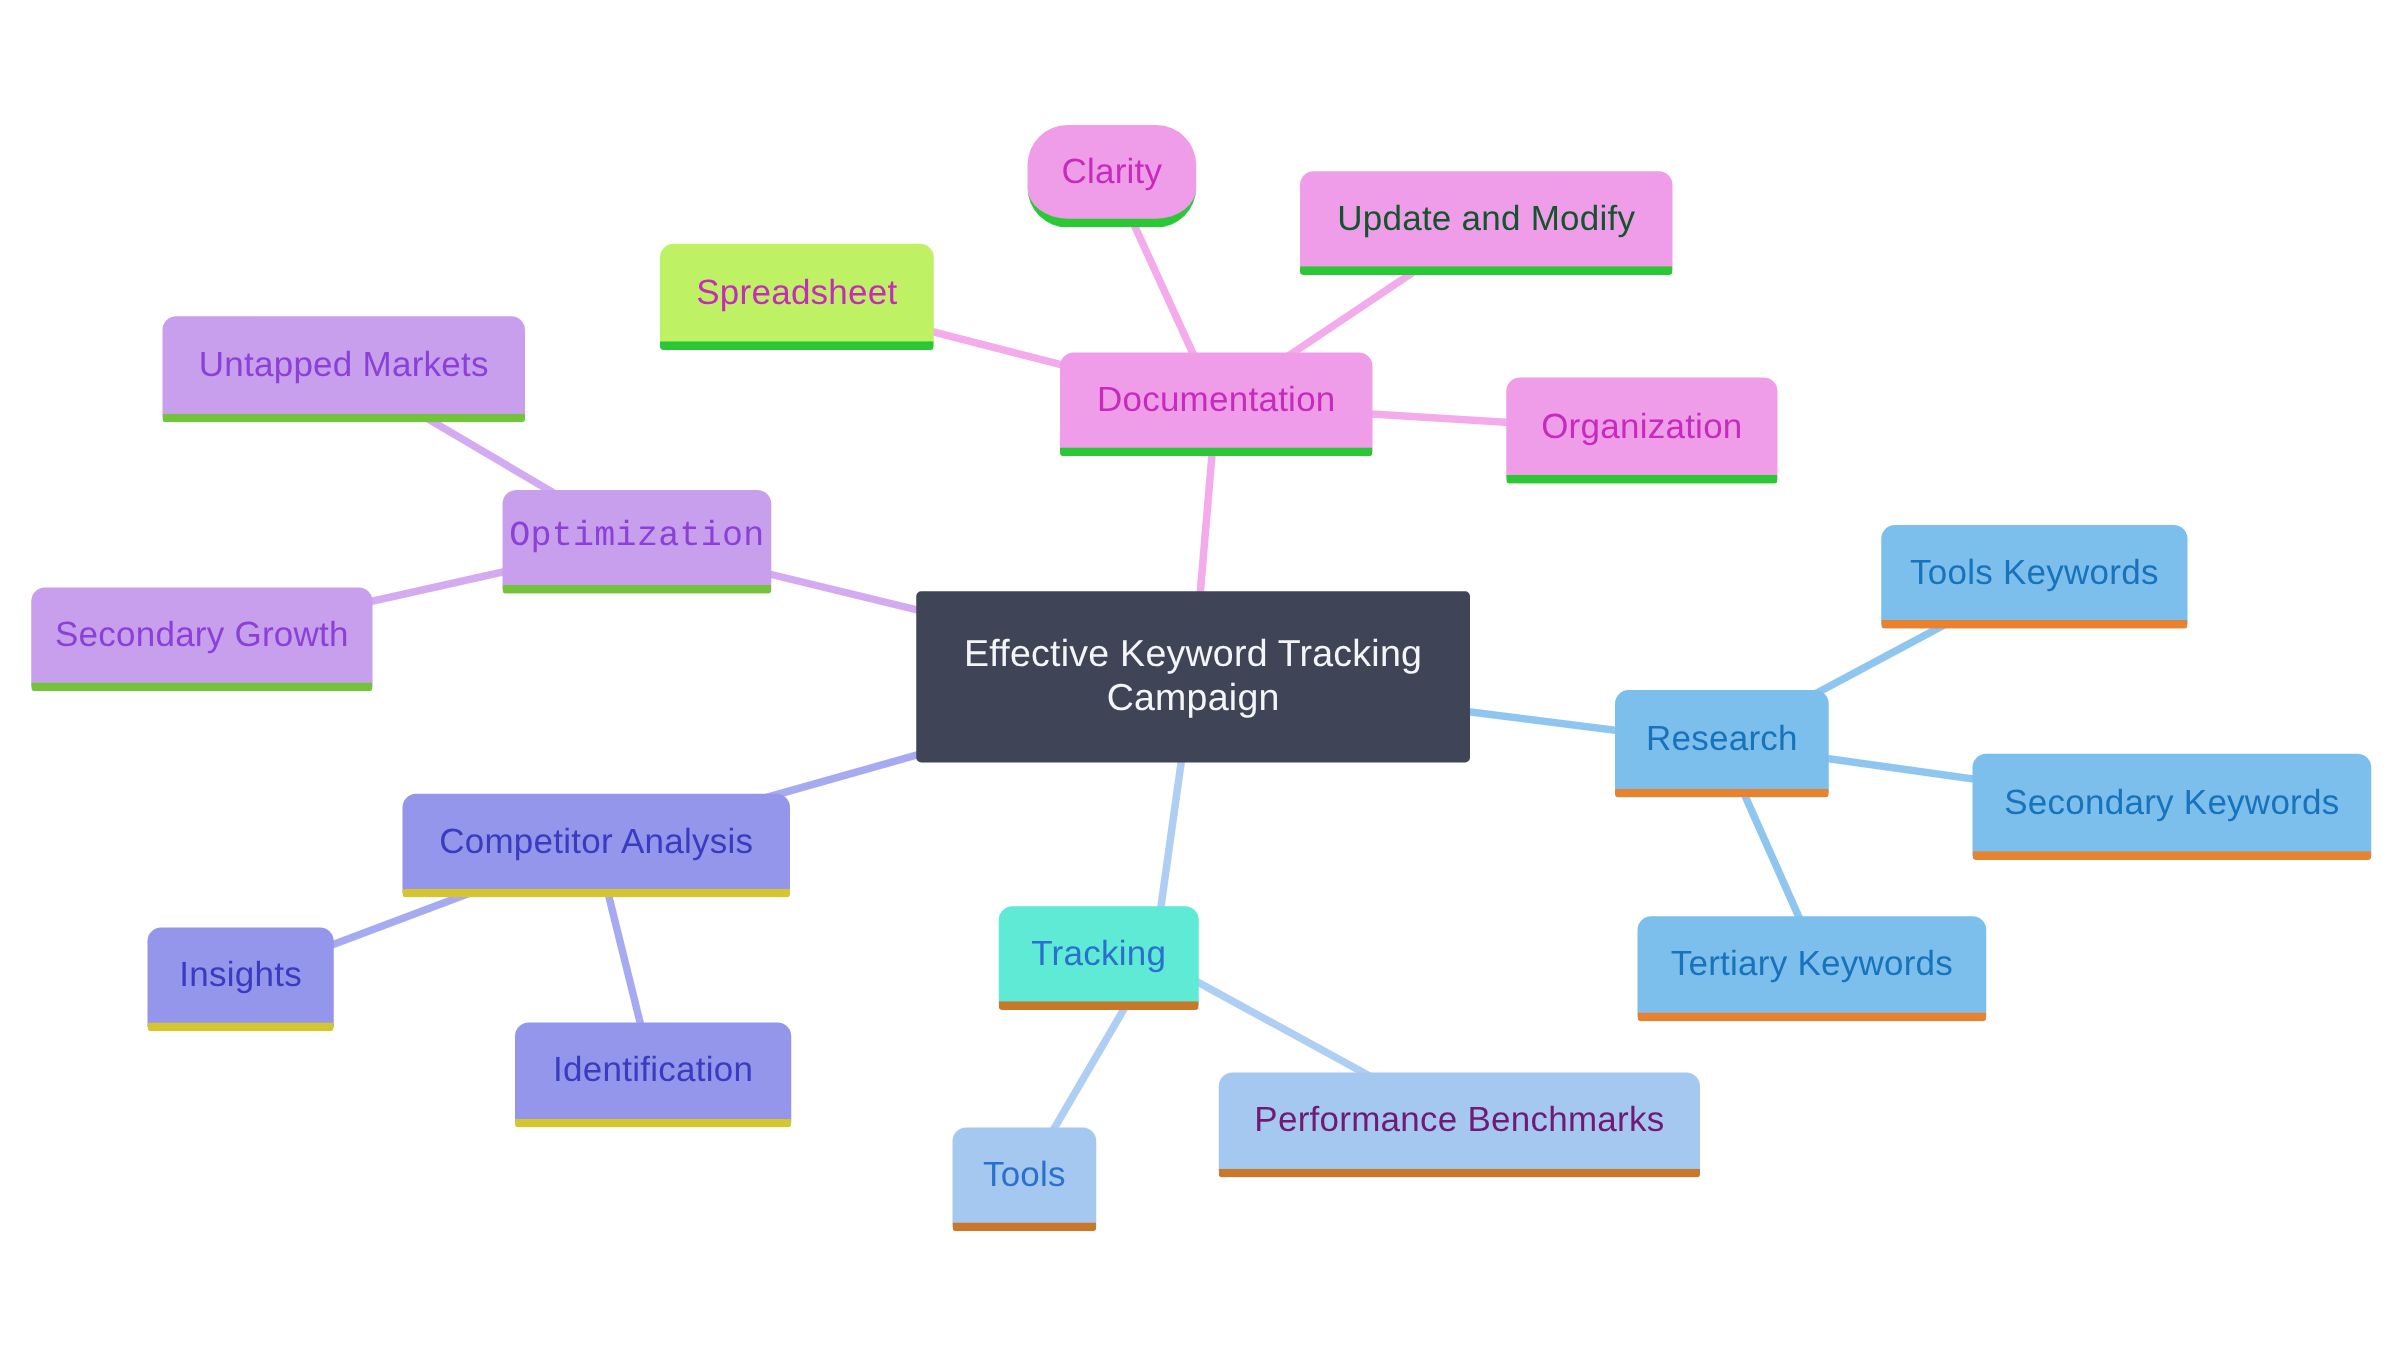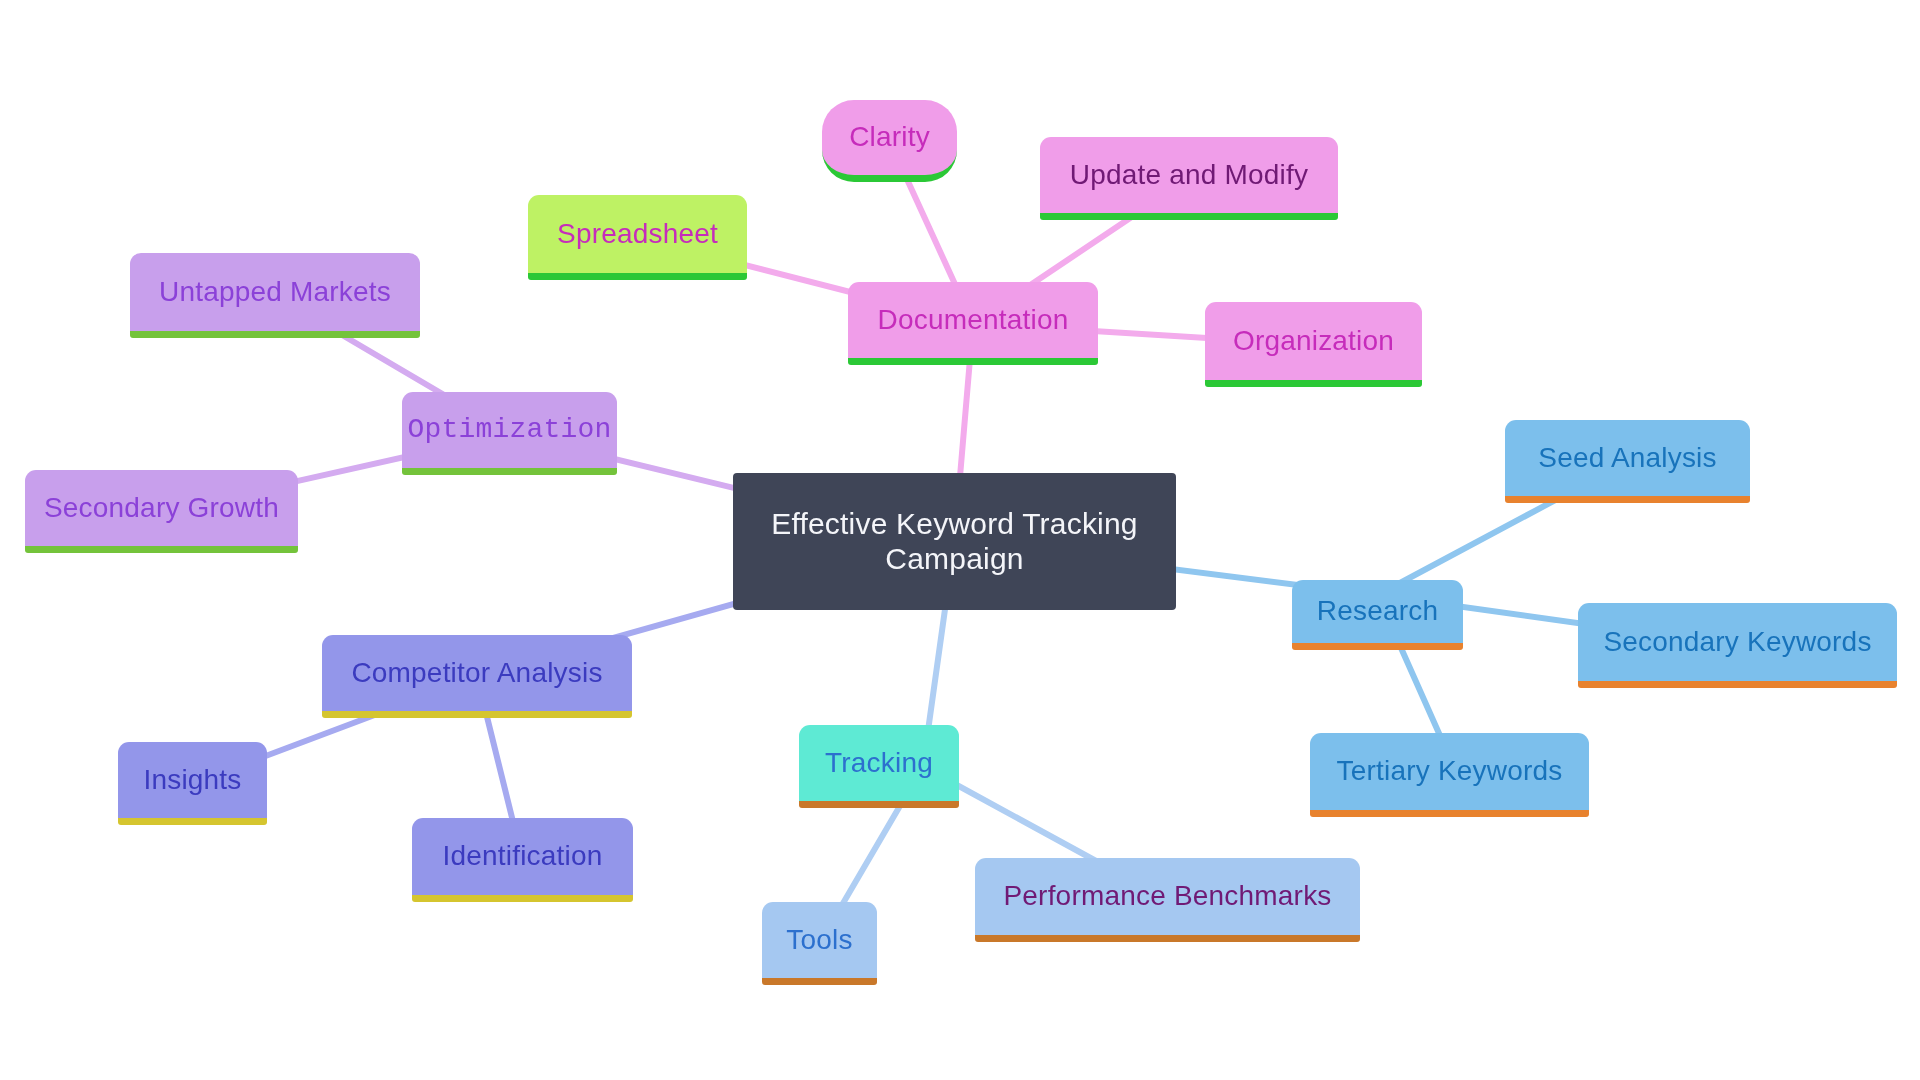--- a/index.html
+++ b/index.html
@@ -72,21 +72,21 @@
     </div>
     <div class="node" style="left: 848px; top: 282px; width: 250px; height: 83px; background: rgb(240, 157, 233); color: rgb(198, 44, 187); border-bottom: 7px solid rgb(43, 200, 54);">
       <span class="lbl">Documentation</span>
     </div>
     <div class="node" style="left: 822px; top: 100px; width: 135px; height: 82px; background: rgb(240, 157, 233); color: rgb(198, 44, 187); border-bottom: 7px solid rgb(43, 200, 54); border-radius: 32px;">
       <span class="lbl">Clarity</span>
     </div>
     <div class="node" style="left: 528px; top: 195px; width: 219px; height: 85px; background: #bef264; color: rgb(198, 44, 187); border-bottom: 7px solid rgb(43, 200, 54);">
       <span class="lbl">Spreadsheet</span>
     </div>
-    <div class="node" style="left: 1040px; top: 137px; width: 298px; height: 83px; background: rgb(240, 157, 233); color: #701a75; border-bottom: 7px solid rgb(43, 200, 54);">
+    <div class="node" style="left: 1040px; top: 137px; width: 298px; height: 83px; background: rgb(240, 157, 233); color: #14532d; border-bottom: 7px solid rgb(43, 200, 54);">
       <span class="lbl">Update and Modify</span>
     </div>
     <div class="node" style="left: 1205px; top: 302px; width: 217px; height: 85px; background: rgb(240, 157, 233); color: rgb(198, 44, 187); border-bottom: 7px solid rgb(43, 200, 54);">
       <span class="lbl">Organization</span>
     </div>
     <div class="node" style="left: 402px; top: 392px; width: 215px; height: 83px; background: rgb(200, 159, 236); color: rgb(139, 65, 216); border-bottom: 7px solid rgb(116, 195, 59); font-family: Liberation Mono, monospace;">
       <span class="lbl">Optimization</span>
     </div>
     <div class="node" style="left: 130px; top: 253px; width: 290px; height: 85px; background: rgb(200, 159, 236); color: rgb(139, 65, 216); border-bottom: 7px solid rgb(116, 195, 59);">
       <span class="lbl">Untapped Markets</span>
@@ -96,25 +96,25 @@
     </div>
     <div class="node" style="left: 322px; top: 635px; width: 310px; height: 83px; background: rgb(147, 150, 234); color: rgb(59, 59, 191); border-bottom: 7px solid rgb(213, 197, 47);">
       <span class="lbl">Competitor Analysis</span>
     </div>
     <div class="node" style="left: 118px; top: 742px; width: 149px; height: 83px; background: rgb(147, 150, 234); color: rgb(59, 59, 191); border-bottom: 7px solid rgb(213, 197, 47);">
       <span class="lbl">Insights</span>
     </div>
     <div class="node" style="left: 412px; top: 818px; width: 221px; height: 84px; background: rgb(147, 150, 234); color: rgb(59, 59, 191); border-bottom: 7px solid rgb(213, 197, 47);">
       <span class="lbl">Identification</span>
     </div>
-    <div class="node" style="left: 1292px; top: 580px; width: 171px; height: 70px; background: rgb(124, 191, 236); color: rgb(24, 115, 187); border-bottom: 7px solid rgb(232, 130, 46);">
+    <div class="node" style="left: 1292px; top: 552px; width: 171px; height: 86px; background: rgb(124, 191, 236); color: rgb(24, 115, 187); border-bottom: 7px solid rgb(232, 130, 46);">
       <span class="lbl">Research</span>
     </div>
     <div class="node" style="left: 1505px; top: 420px; width: 245px; height: 83px; background: rgb(124, 191, 236); color: rgb(24, 115, 187); border-bottom: 7px solid rgb(232, 130, 46);">
-      <span class="lbl">Seed Analysis</span>
+      <span class="lbl">Tools Keywords</span>
     </div>
     <div class="node" style="left: 1578px; top: 603px; width: 319px; height: 85px; background: rgb(124, 191, 236); color: rgb(24, 115, 187); border-bottom: 7px solid rgb(232, 130, 46); text-align: right;">
       <span class="lbl">Secondary Keywords</span>
     </div>
     <div class="node" style="left: 1310px; top: 733px; width: 279px; height: 84px; background: rgb(124, 191, 236); color: rgb(24, 115, 187); border-bottom: 7px solid rgb(232, 130, 46);">
       <span class="lbl">Tertiary Keywords</span>
     </div>
     <div class="node" style="left: 799px; top: 725px; width: 160px; height: 83px; background: #5eead4; color: rgb(44, 112, 206); border-bottom: 7px solid rgb(201, 120, 42);">
       <span class="lbl">Tracking</span>
     </div>

